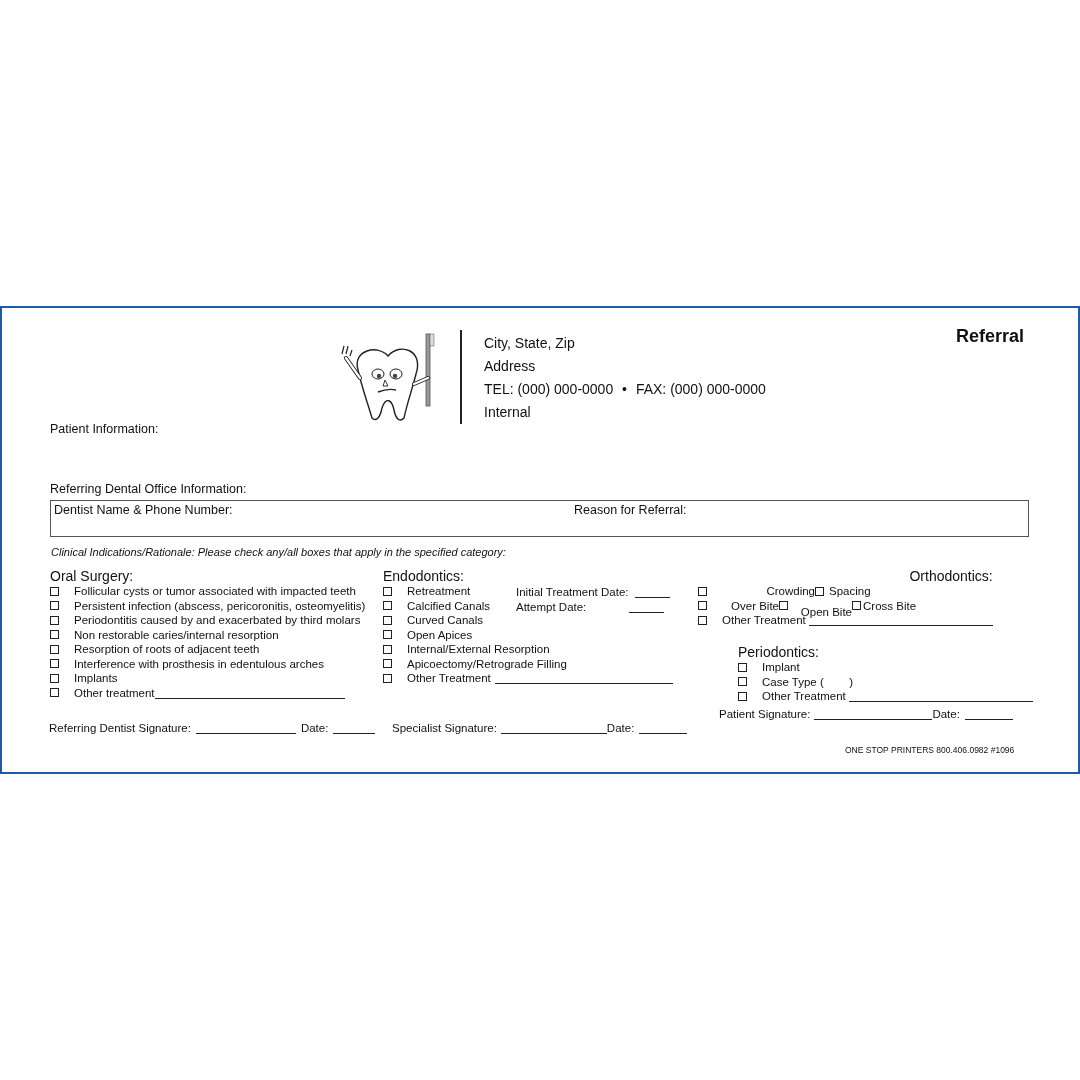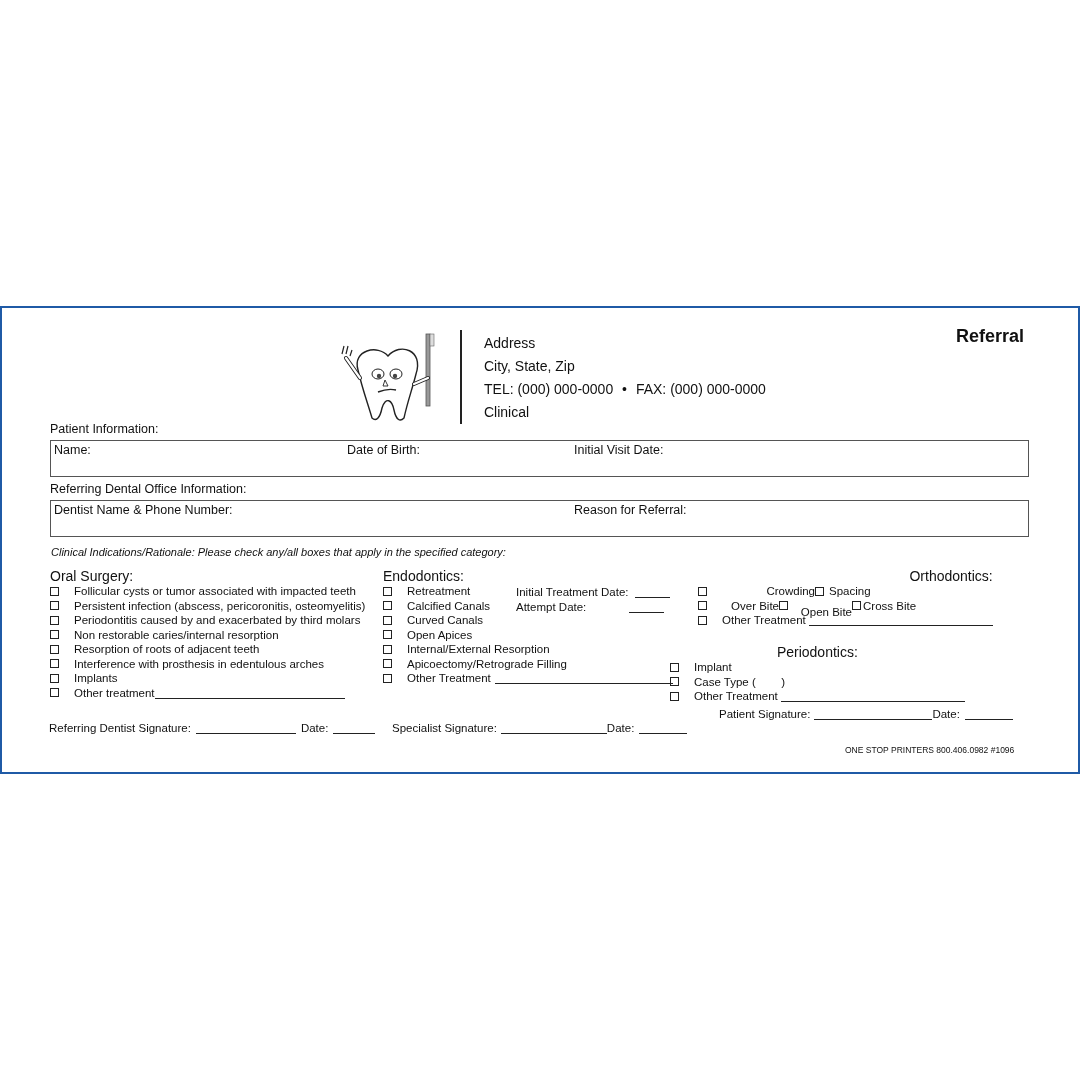--- a/index.html
+++ b/index.html
@@ -59,38 +59,33 @@
       <path d="M4 24 L6 16 M8 24 L10 16 M12 26 L14 20" stroke="#222" stroke-width="1.2"></path>
 
       <path d="M76 54 L90 48" stroke="#222" stroke-width="4" stroke-linecap="round"></path>
       <path d="M76 54 L90 48" stroke="#fff" stroke-width="2.2" stroke-linecap="round"></path>
     </svg>
   </div>
 
   <div class="vline" style="left:458px; top:22px; height:94px;"></div>
 
   <div class="abs contact" style="left:482px; top:24px;">
+    <div>City, State, Zip</div>
     <div>Address</div>
-    <div>City, State, Zip</div>
     <div>
       <span>TEL: (000) 000-0000</span>
       <span style="margin:0 5px;">•</span>
       <span>FAX: (000) 000-0000</span>
     </div>
-    <div>Clinical</div>
+    <div>Internal</div>
   </div>
 
   <div class="abs title" style="left:954px; top:18px;">Referral</div>
 
   <div class="abs section-label" style="left:48px; top:114px;">Patient Information:</div>
-  <div class="box" style="left:48px; top:132px; width:979px; height:37px;">
-    <span style="left:3px;">Name:</span>
-    <span style="left:296px;">Date of Birth:</span>
-    <span style="left:523px;">Initial Visit Date:</span>
-  </div>
 
   <div class="abs section-label" style="left:48px; top:174px;">Referring Dental Office Information:</div>
   <div class="box" style="left:48px; top:192px; width:979px; height:37px;">
     <span style="left:3px;">Dentist Name &amp; Phone Number:</span>
     <span style="left:523px;">Reason for Referral:</span>
   </div>
 
   <div class="abs note" style="left:49px; top:238px;">Clinical Indications/Rationale: Please check any/all boxes that apply in the specified category:</div>
 
   <div class="abs" style="left:48px; top:260px;">
@@ -187,21 +182,21 @@
       <span class="cb tighter"></span>
         <span>Cross Bite</span>
     </div>
     <div class="item">
       <span class="cb"></span>
         <span>Other Treatment</span>
         <span class="uline" style="width:184px; margin-left:3px;"></span>
     </div>
   </div>
 
-  <div class="abs" style="left:668px; top:336px;text-align:center;">
+  <div class="abs" style="left:736px; top:336px;">
     <div class="cat-title">Periodontics:</div>
     <div class="item">
         <span class="cb"></span>
         <span>Implant</span>
       </div>
     <div class="item">
         <span class="cb"></span>
         <span style="white-space:pre;">Case Type (        )</span>
       </div>
     <div class="item">

